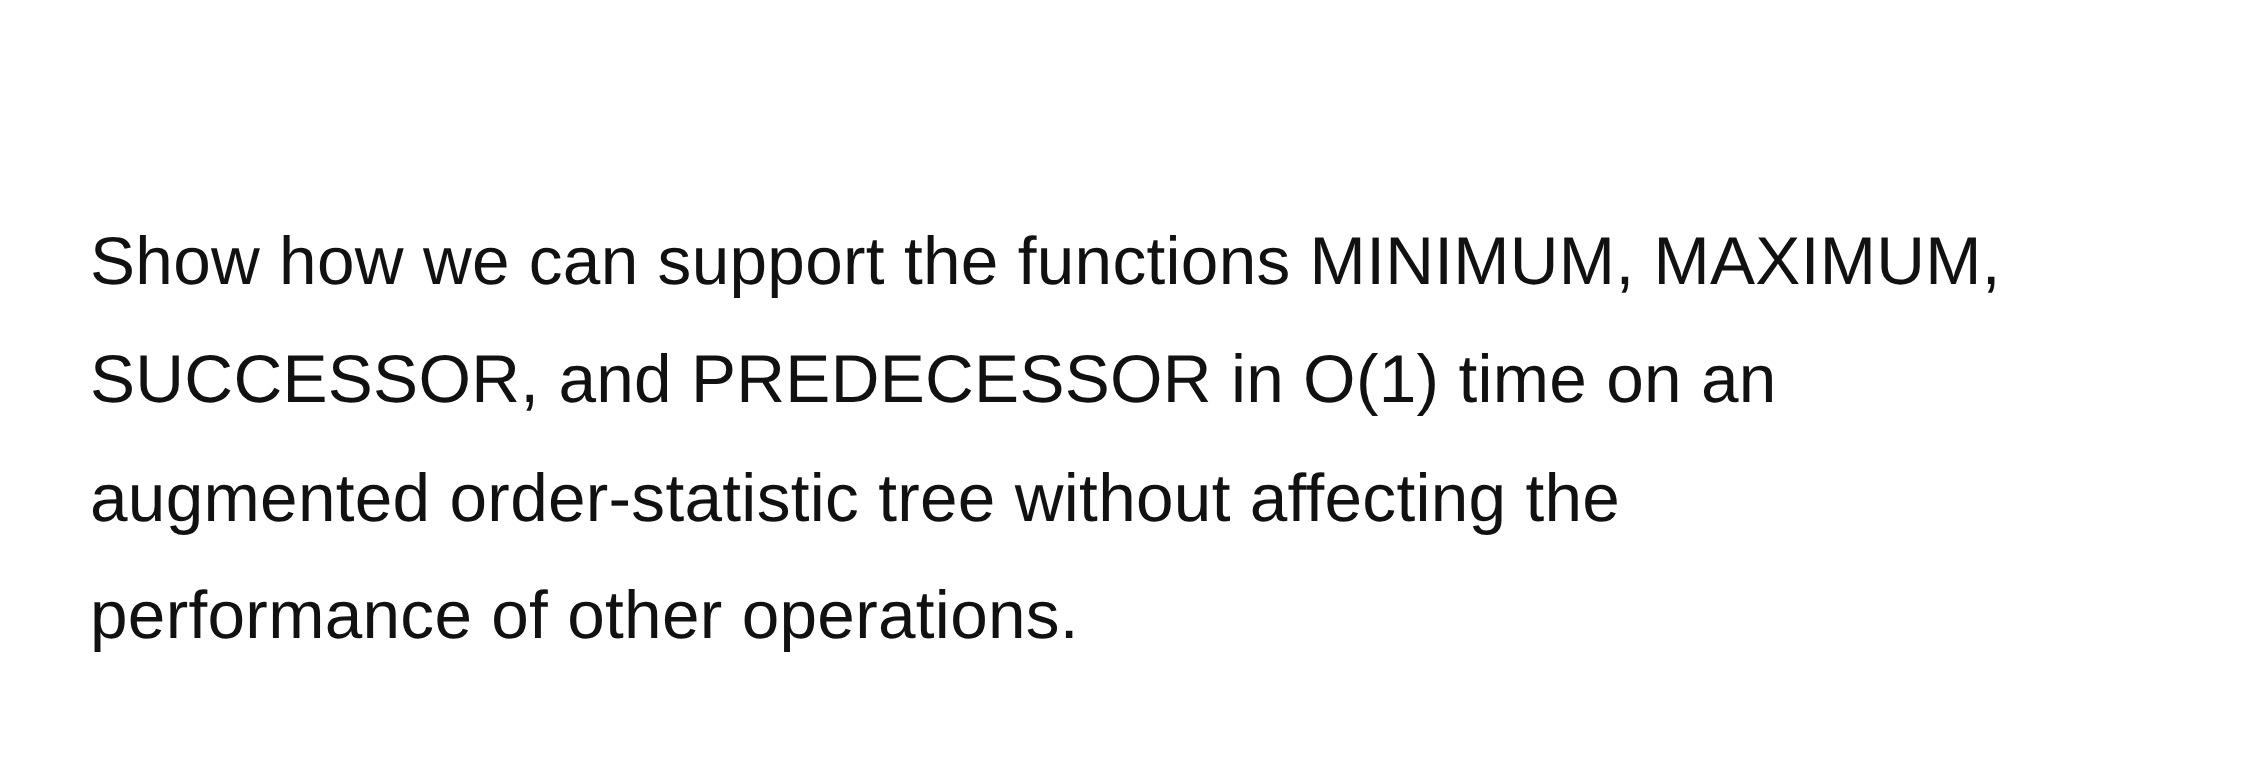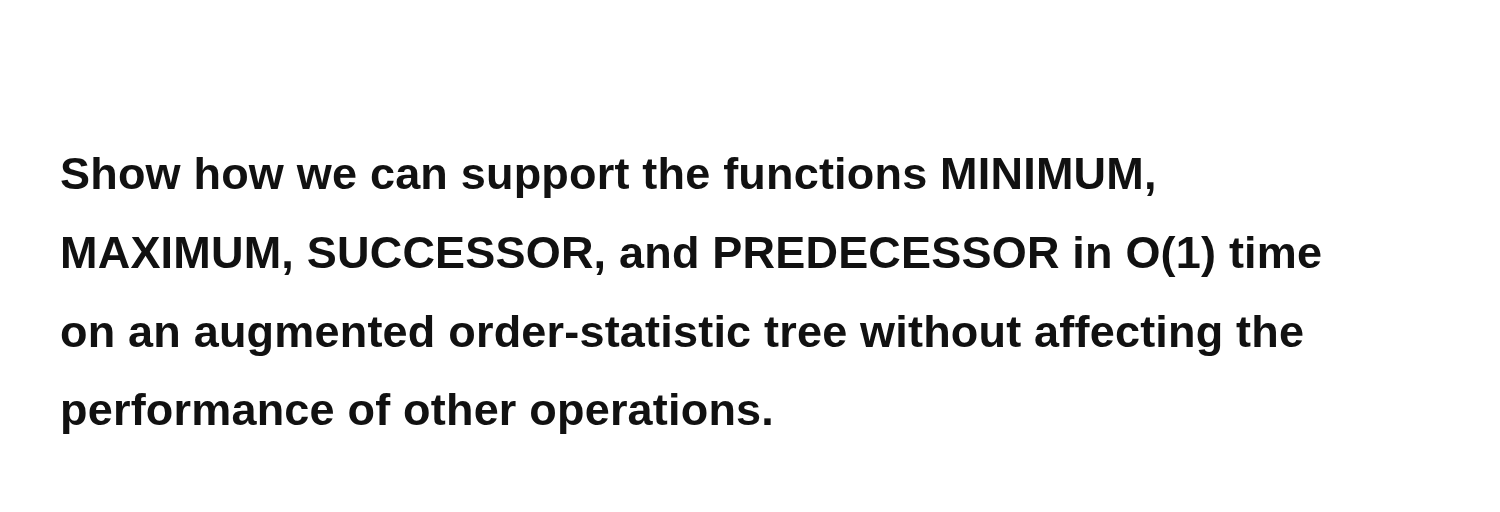--- a/index.html
+++ b/index.html
@@ -12,21 +12,21 @@
     color: #111;
   }
   .page {
     box-sizing: border-box;
     padding: 90px 60px 40px 60px;
     max-width: 1400px;
   }
   .problem-text {
     font-size: 45px;
     line-height: 1.75;
-    font-weight: 700;
+    font-weight: 400;
     letter-spacing: 0.2px;
   }
 </style>
 </head>
 <body>
 
 <div class="page">
   <p class="problem-text">Show how we can support the functions MINIMUM, MAXIMUM, SUCCESSOR, and PREDECESSOR in O(1) time on an augmented order-statistic tree without affecting the performance of other operations.</p>
 </div>
 

